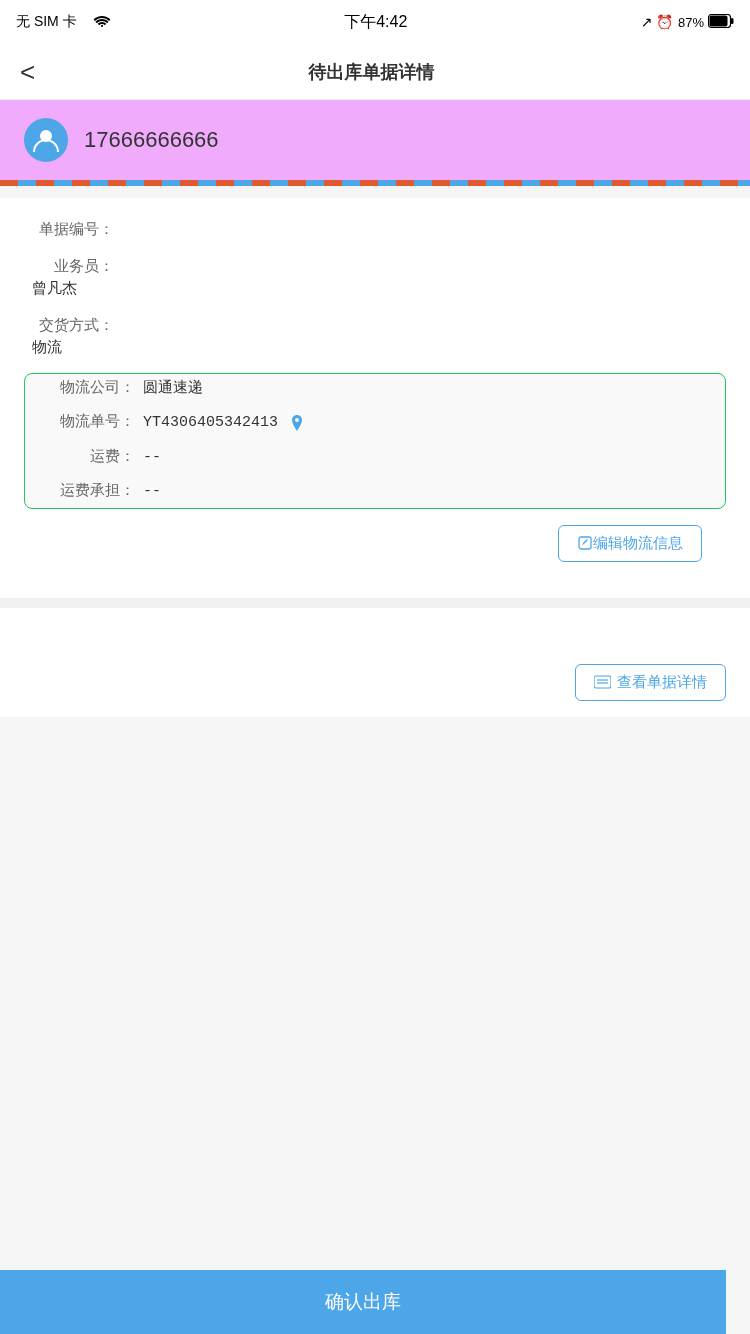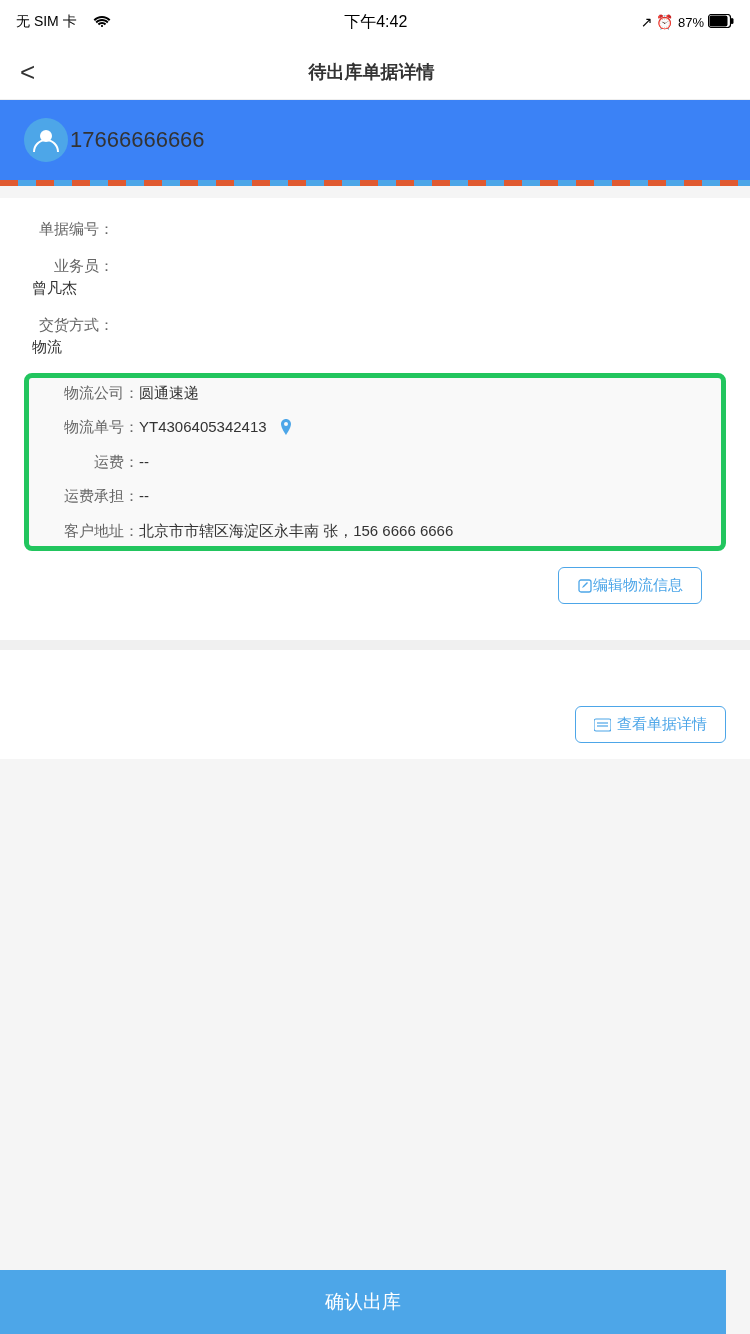--- a/index.html
+++ b/index.html
@@ -59,25 +59,25 @@
       background: repeating-linear-gradient(
         90deg,
         #e05a30 0px, #e05a30 18px,
         #4da6e8 18px, #4da6e8 36px
       );
       width: 100%;
     }
 
     
     .customer-header {
-      background: #3b82f6;
+      background: #f0abfc;
       padding: 18px 24px;
       display: flex;
       align-items: center;
-      gap: 2px;
+      gap: 16px;
     }
     .customer-avatar {
       width: 44px;
       height: 44px;
       border-radius: 50%;
       background: #4da6e8;
       display: flex;
       align-items: center;
       justify-content: center;
     }
@@ -110,41 +110,43 @@
     }
     .info-value {
       color: #333;
       margin-left: 8px;
       flex: 1;
     }
 
     
     .logistics-card {
       background: #f9f9f9;
-      border: 5px solid #22c55e;
+      border: 1px solid #22c55e;
       border-radius: 8px;
       margin: 12px 0 0 0;
       padding: 4px 20px;
+      font-family: Liberation Mono, monospace;
     }
     .logistics-row {
       display: flex;
       align-items: flex-start;
       margin-bottom: 12px;
       font-size: 15px;
       line-height: 1.5;
     }
     .logistics-row:last-child { margin-bottom: 0; }
     .logistics-label {
       color: #666;
       min-width: 90px;
       text-align: right;
       flex-shrink: 0;
     }
     .logistics-value {
       color: #333;
+      margin-left: 8px;
       flex: 1;
       display: flex;
       align-items: center;
       gap: 8px;
     }
     .tracking-number { color: #333; }
     .location-pin {
       width: 22px;
       height: 22px;
       display: flex;
@@ -305,24 +307,20 @@
       </span>
     </div>
     <div class="logistics-row">
       <span class="logistics-label">运费：</span>
       <span class="logistics-value">--</span>
     </div>
     <div class="logistics-row">
       <span class="logistics-label">运费承担：</span>
       <span class="logistics-value">--</span>
     </div>
-    <div class="logistics-row">
-      <span class="logistics-label">客户地址：</span>
-      <span class="logistics-value">北京市市辖区海淀区永丰南  张，156 6666 6666</span>
-    </div>
   </div>
 
   <div class="edit-logistics-btn">
     <button class="btn-edit-logistics">
       <svg width="16" height="16" viewBox="0 0 16 16" fill="none">
         <rect x="2" y="2" width="12" height="12" rx="2" stroke="#4da6e8" stroke-width="1.3" fill="none"></rect>
         <path d="M5 10l2-1 4-4-1-1-4 4-1 2z" fill="#4da6e8"></path>
         <path d="M9 5l1 1" stroke="#4da6e8" stroke-width="1"></path>
       </svg>
       <span>编辑物流信息</span>

